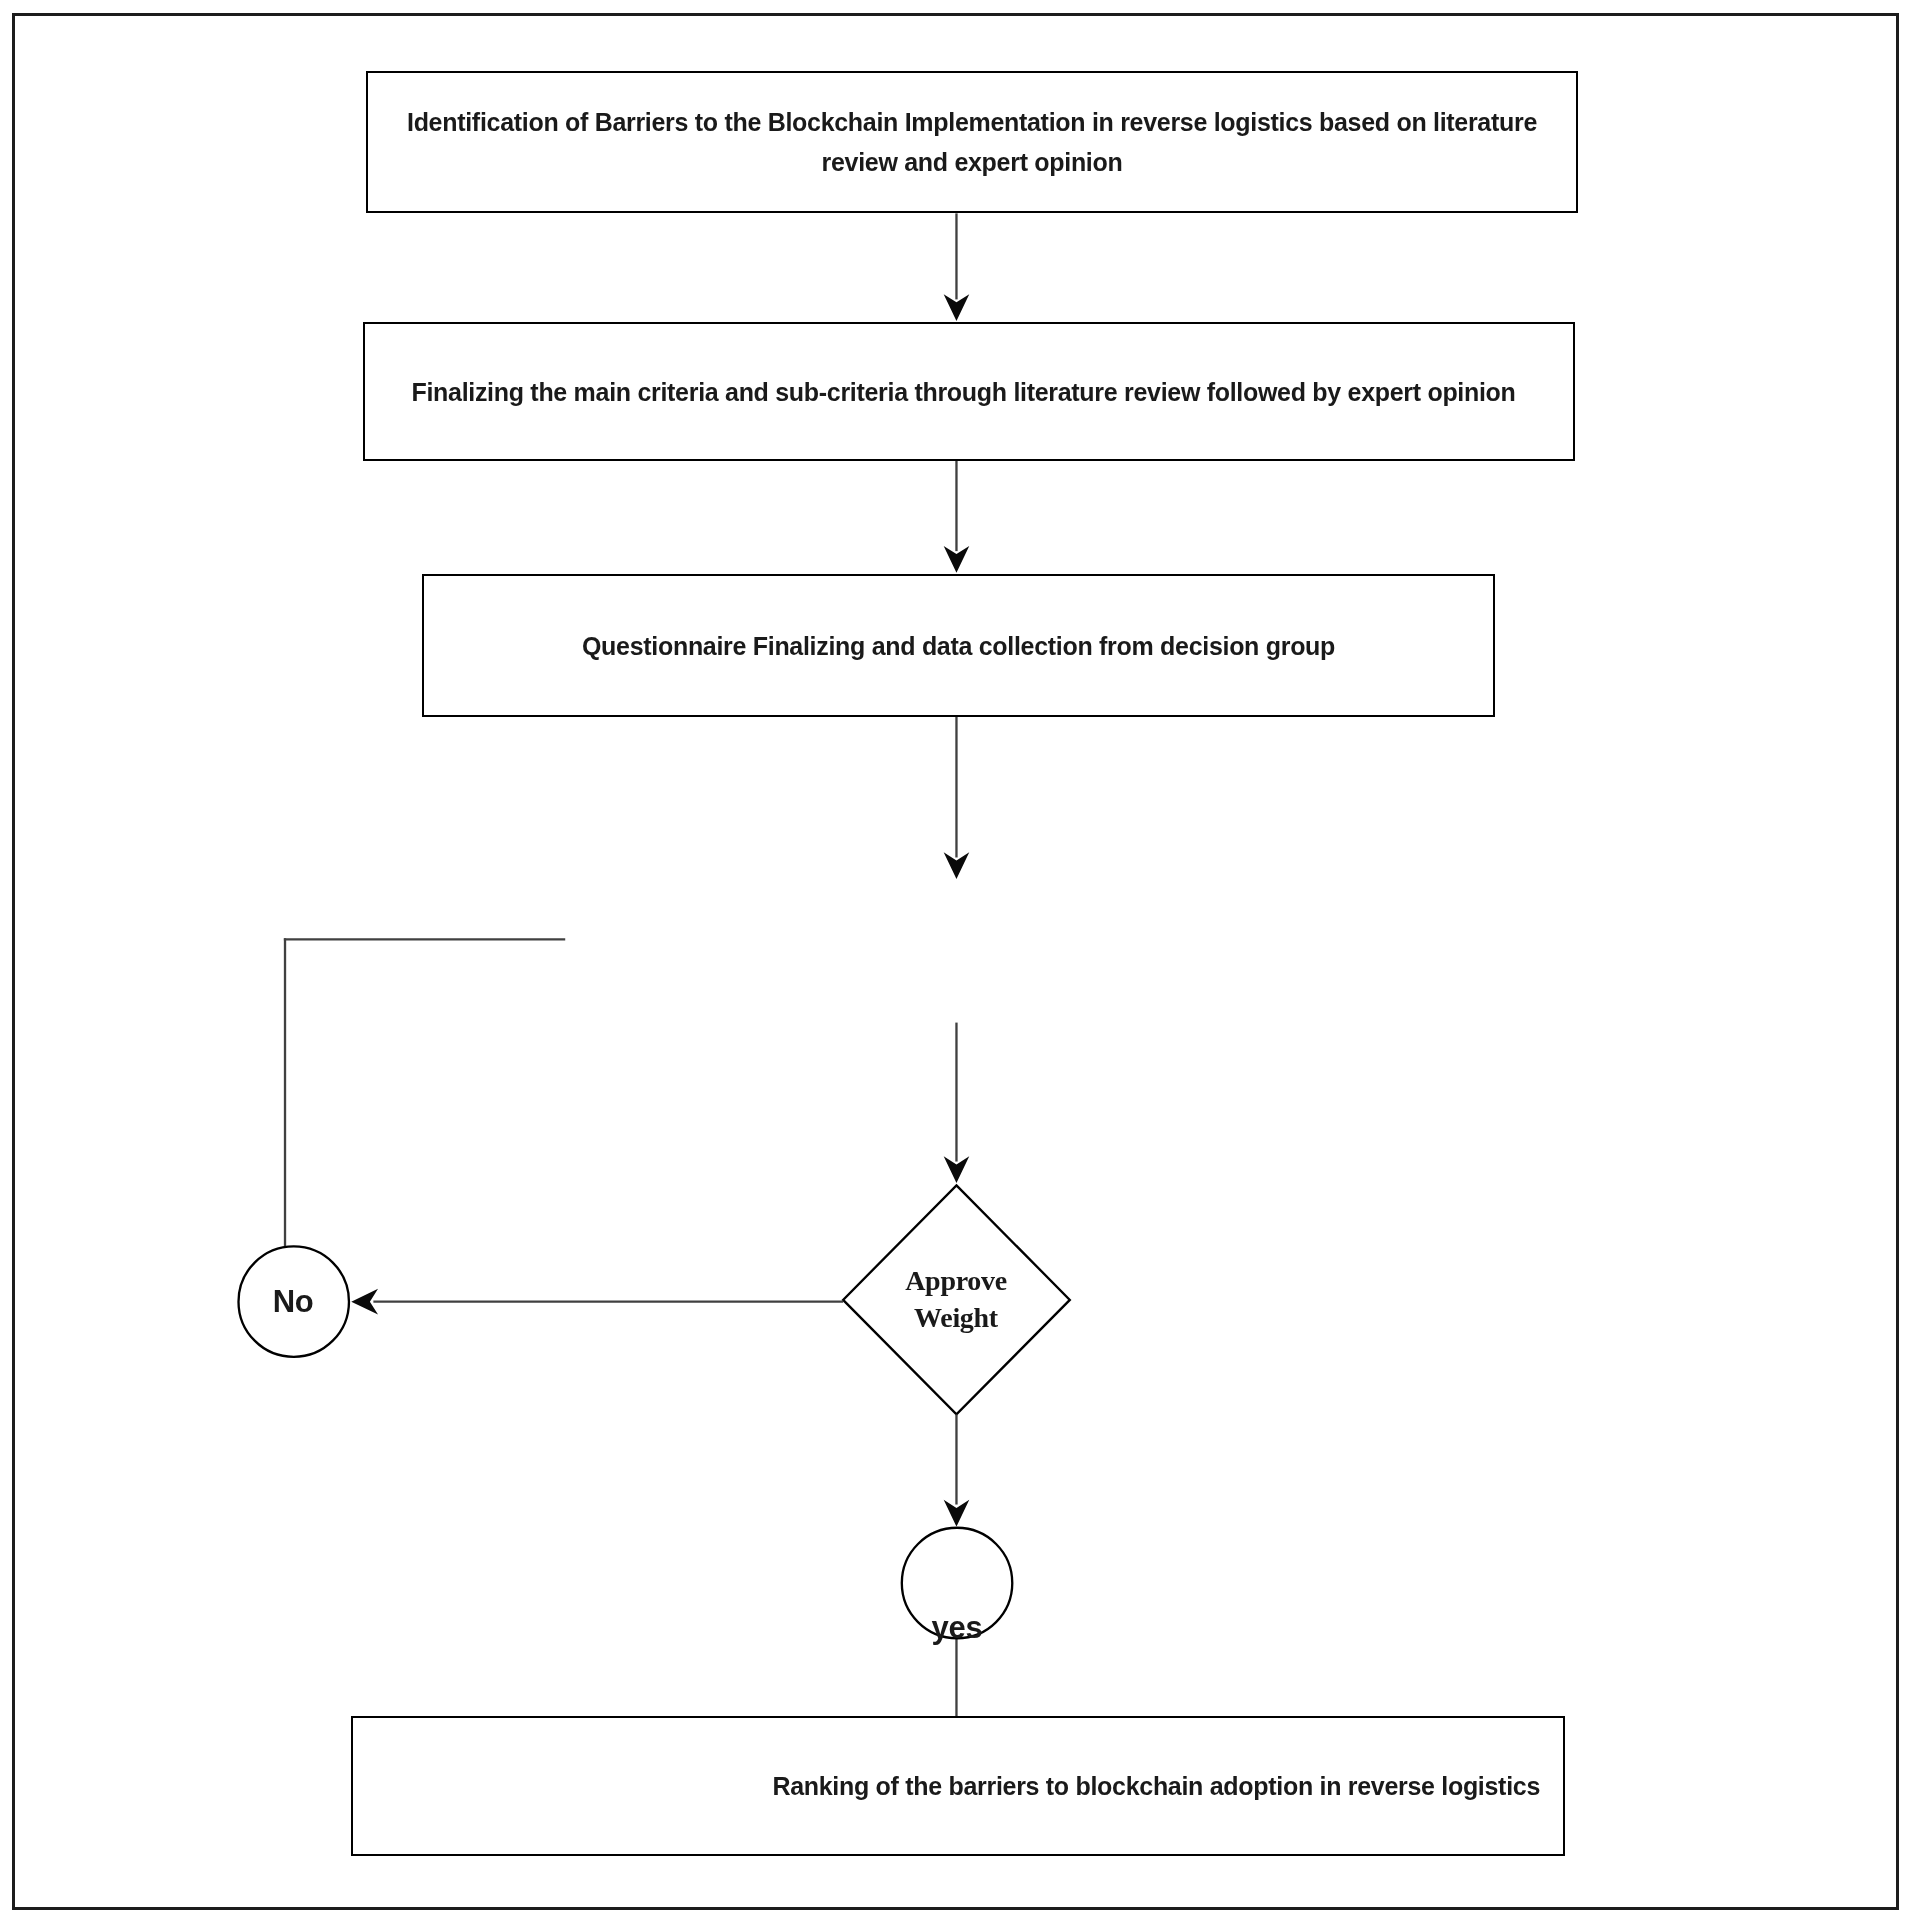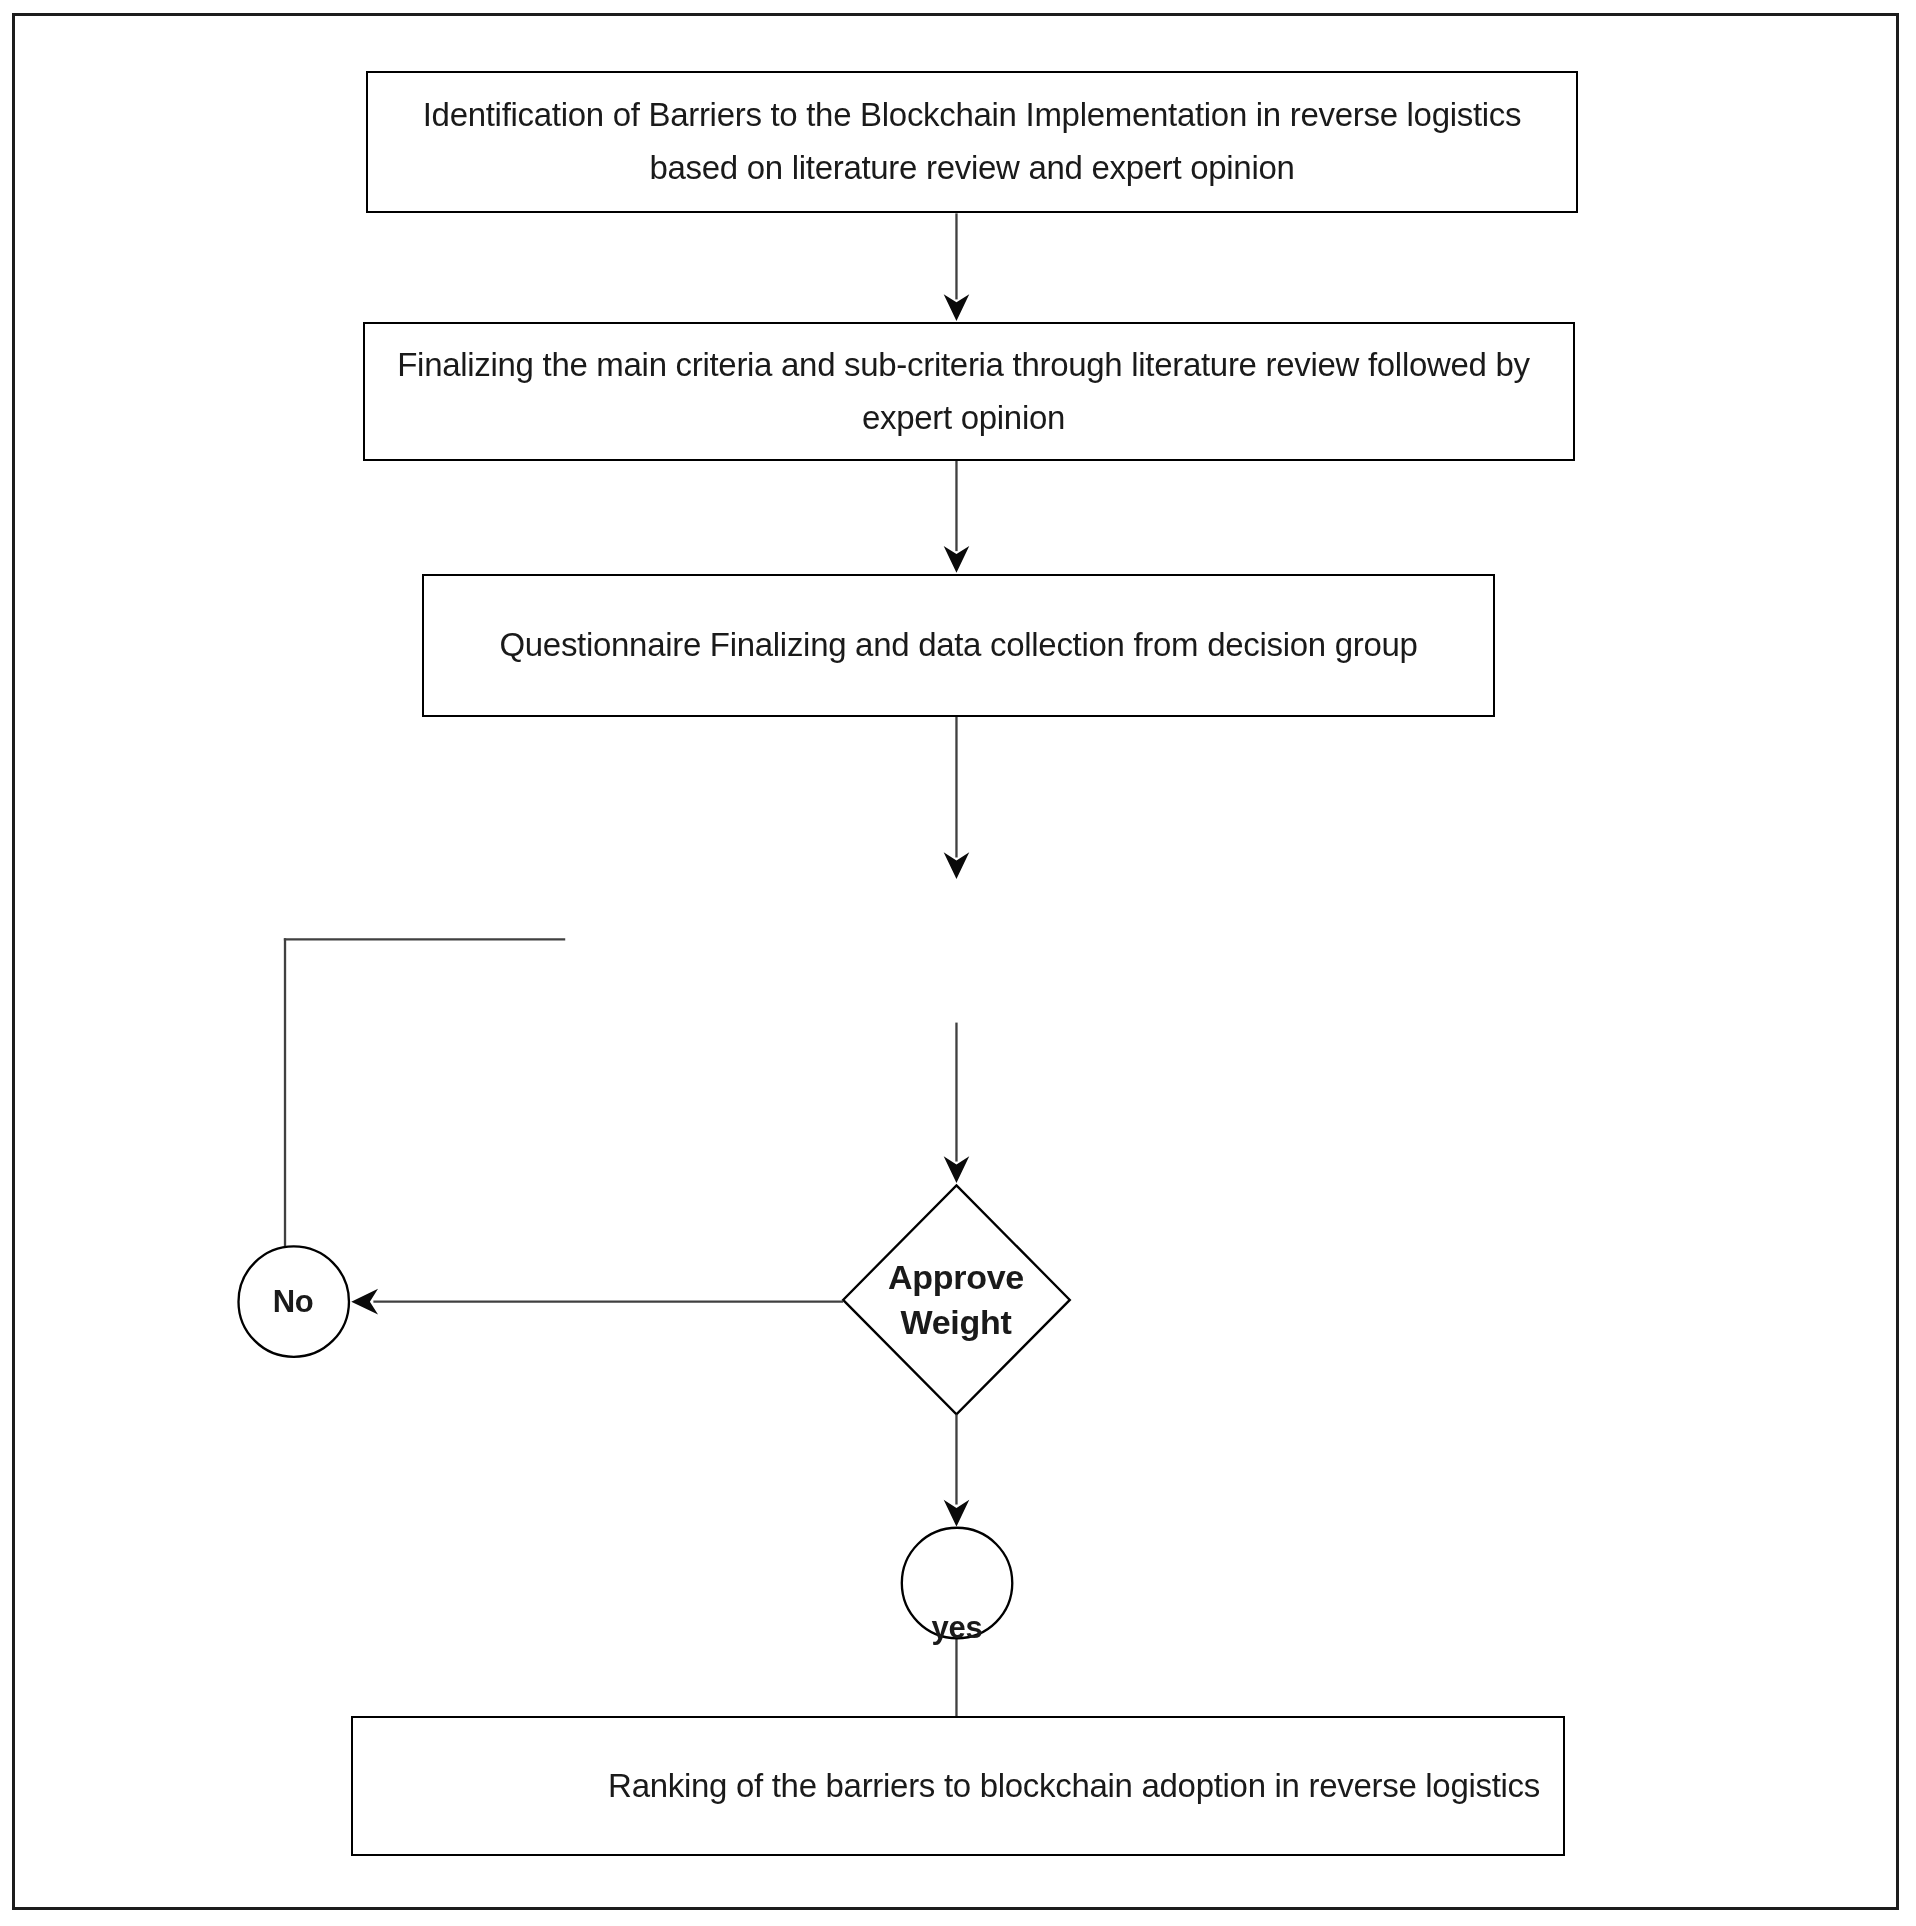--- a/index.html
+++ b/index.html
@@ -40,38 +40,39 @@
     position:absolute;
     border:2.9px solid var(--node-border);
     background:#ffffff;
     display:flex;
     align-items:center;
     justify-content:center;
     text-align:center;
     padding:0 23px;
     box-sizing:border-box;
     color:var(--text);
-    font-weight:normal;
-    font-size:33px;
+    font-weight:bold;
+    font-size:25px;
     line-height:1.6;
     letter-spacing:-0.3px;
   }
   .floating-label{
     position:absolute;
     display:flex;
     align-items:center;
     justify-content:center;
     text-align:center;
     color:var(--text);
     font-weight:bold;
     letter-spacing:-0.3px;
   }
   .diamond-label{
-    font-size:34px;
+    font-size:28px;
     line-height:1.3;
+    font-family:Liberation Serif, serif;
   }
   .circle-label{
     font-size:31px;
     line-height:1;
   }
   svg line{ stroke:var(--connector); stroke-width:4; }
   svg .shape{ stroke:#000000; stroke-width:4; fill:#ffffff; }
   svg .arrowhead{ fill:#0a0a0a; stroke:none; }
 </style>
 </head>

